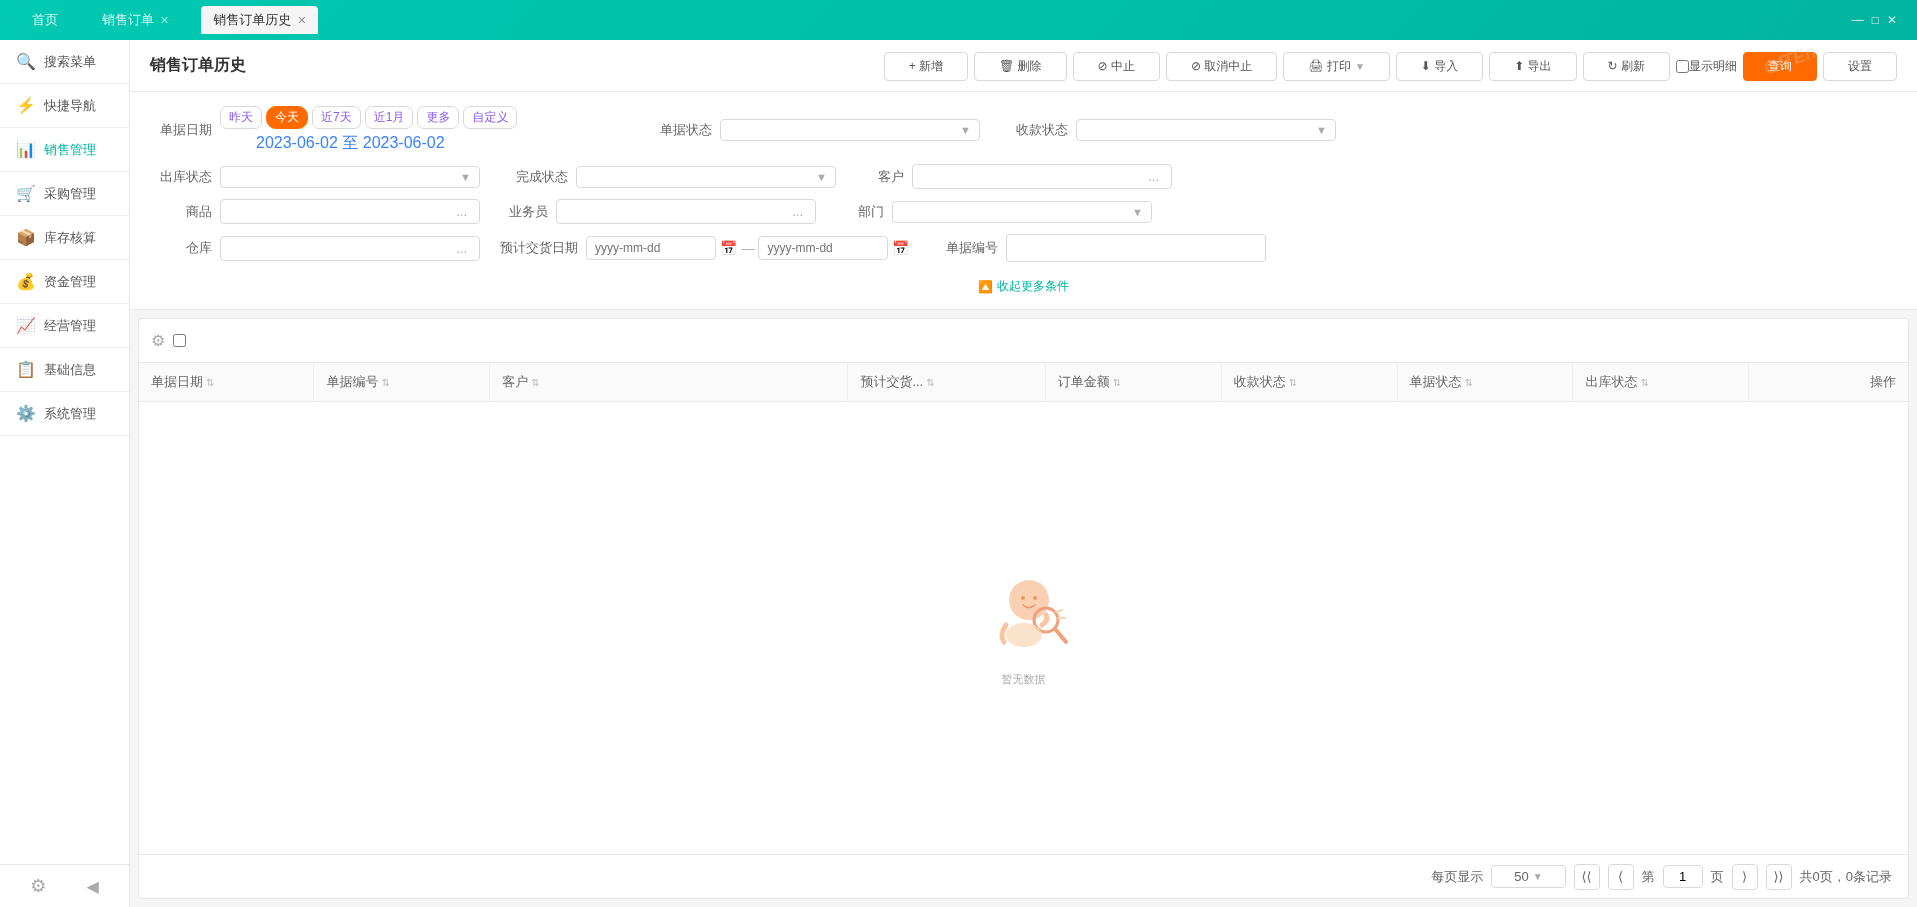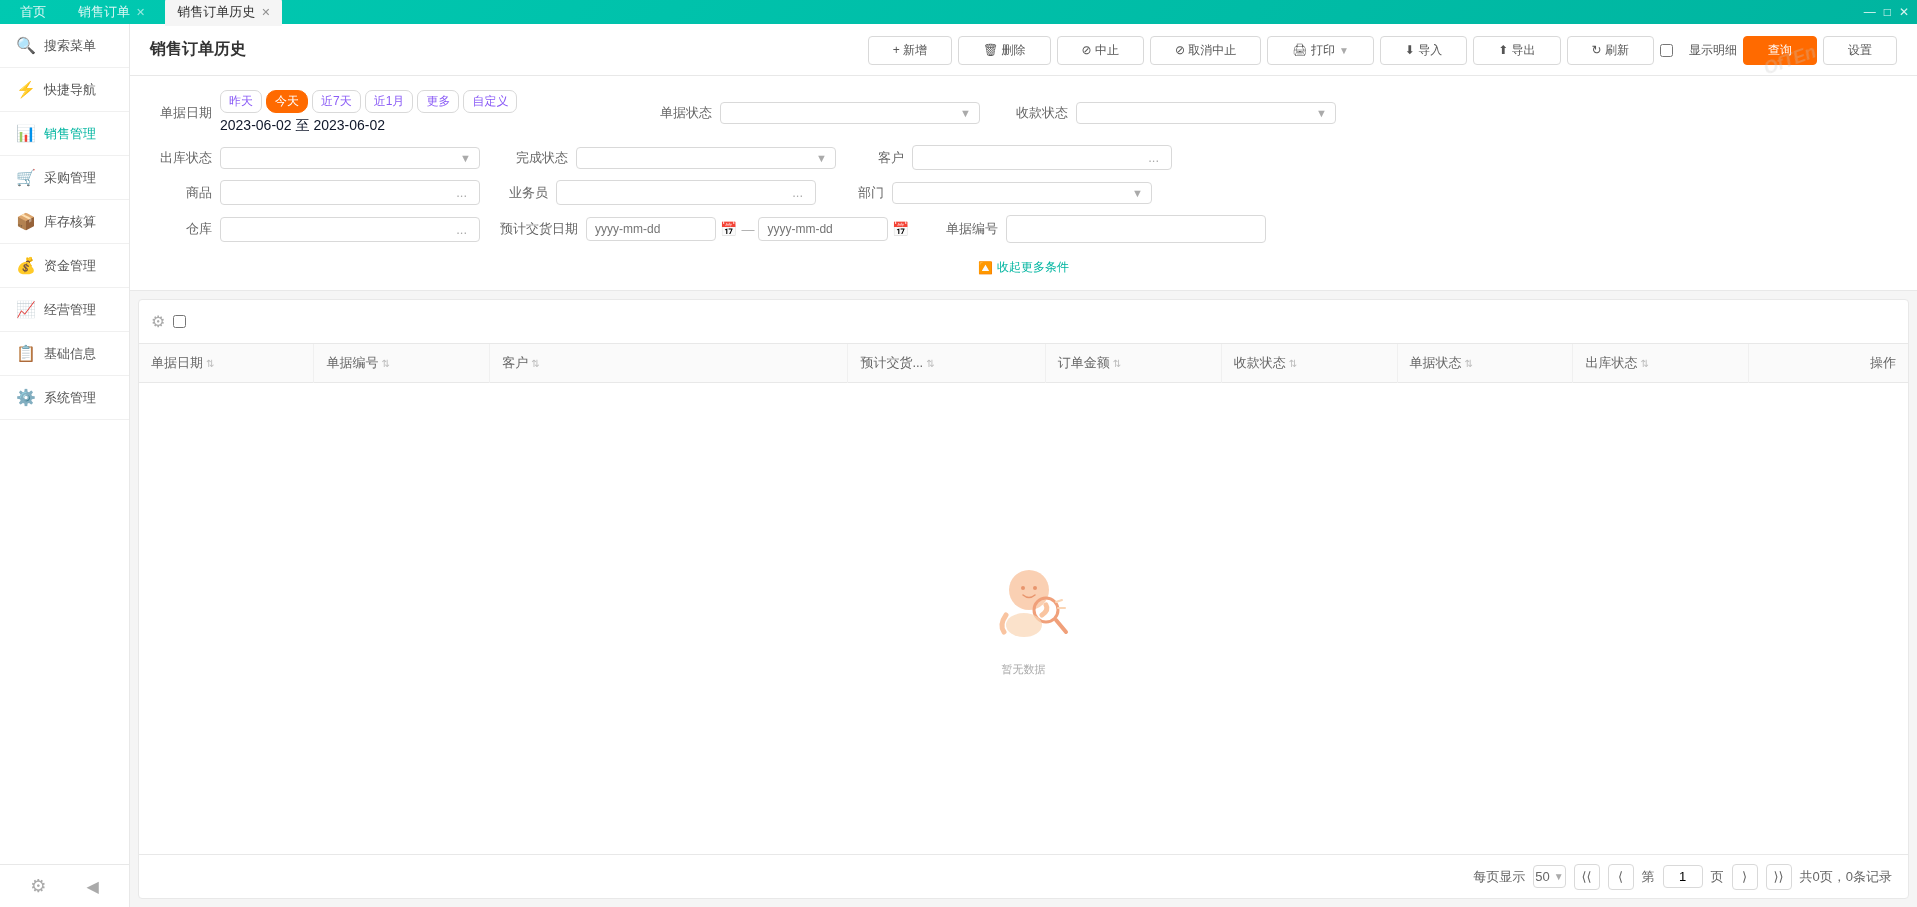--- a/index.html
+++ b/index.html
@@ -1,25 +1,25 @@
 <!DOCTYPE html>
 <html><head>
   <meta charset="utf-8">
   <style>
     * { box-sizing: border-box; margin: 0; padding: 0; font-family: 'Microsoft YaHei', Arial, sans-serif; }
     body { display: flex; flex-direction: column; height: 100vh; background: #f5f5f5; font-size: 13px; color: #333; }
 
     
     .top-bar {
-      height: 24px;
+      height: 40px;
       background: linear-gradient(135deg, #00c9b1, #00b5a0);
       display: flex;
       align-items: center;
-      padding: 0 8px;
-      gap: 8px;
+      padding: 0 20px;
+      gap: 20px;
       position: relative;
     }
     .tab-item {
       height: 28px;
       padding: 0 12px;
       display: flex;
       align-items: center;
       gap: 6px;
       border-radius: 4px 4px 0 0;
       cursor: pointer;
@@ -120,21 +120,21 @@
       border-radius: 4px;
       background: #fff;
       cursor: pointer;
       font-size: 12px;
       color: #555;
     }
     .toolbar-btn.primary { background: #ff6a00; color: #fff; border-color: #ff6a00; }
     .checkbox-label {
       display: flex;
       align-items: center;
-      gap: 16px;
+      gap: 0;
       font-size: 12px;
       color: #555;
       cursor: pointer;
     }
 
     
     .filter-area {
       background: #fff;
       padding: 14px 20px;
       border-bottom: 1px solid #e8e8e8;
@@ -168,23 +168,24 @@
       font-size: 12px;
       color: #8b5cf6;
     }
     .date-btn.active {
       background: #ff6a00;
       color: #fff;
       border-color: #ff6a00;
       border-radius: 10px;
     }
     .date-range-text {
-      font-size: 14px;
-      color: #0f172a;
+      font-size: 16px;
+      color: #3b82f6;
       margin-top: 4px;
+      margin-left: 36px;
     }
     .select-control {
       display: flex;
       align-items: center;
       border: 1px solid #d9d9d9;
       border-radius: 4px;
       padding: 4px 8px;
       background: #fff;
       cursor: pointer;
       min-width: 160px;
@@ -291,21 +292,21 @@
       border-top: 1px solid #e8e8e8;
       gap: 8px;
       font-size: 13px;
       color: #666;
     }
     .per-page-select {
       display: flex;
       align-items: center;
       border: 1px solid #d9d9d9;
       border-radius: 4px;
-      padding: 3px 1px;
+      padding: 3px 22px;
       gap: 4px;
       cursor: pointer;
     }
     .page-nav-btn {
       width: 26px;
       height: 26px;
       display: flex;
       align-items: center;
       justify-content: center;
       border: 1px solid #d9d9d9;

